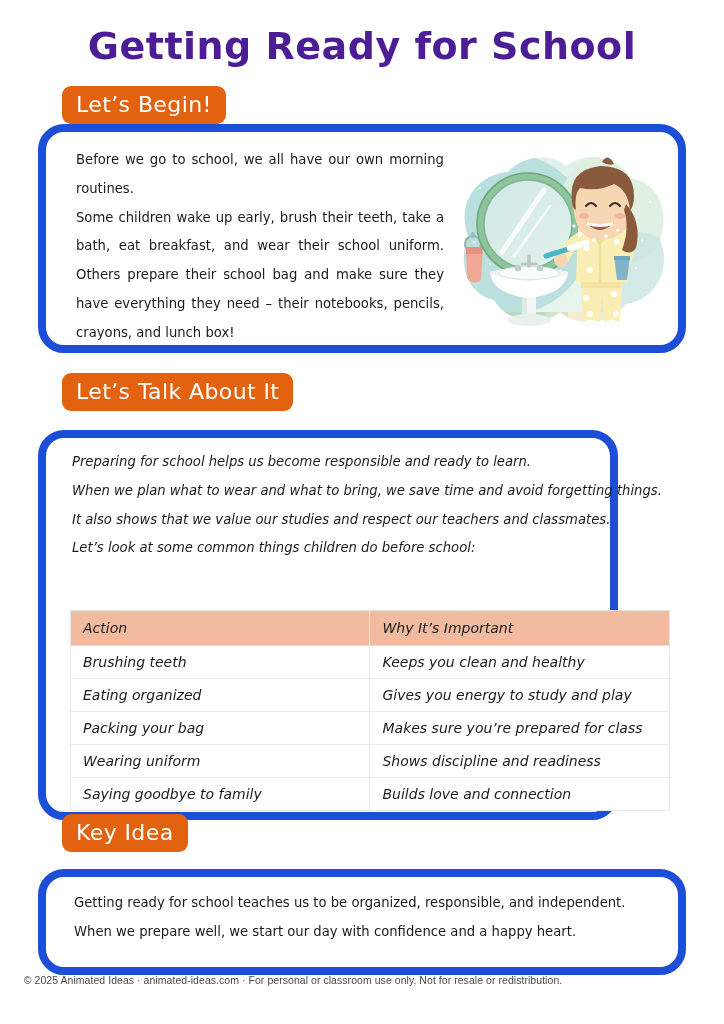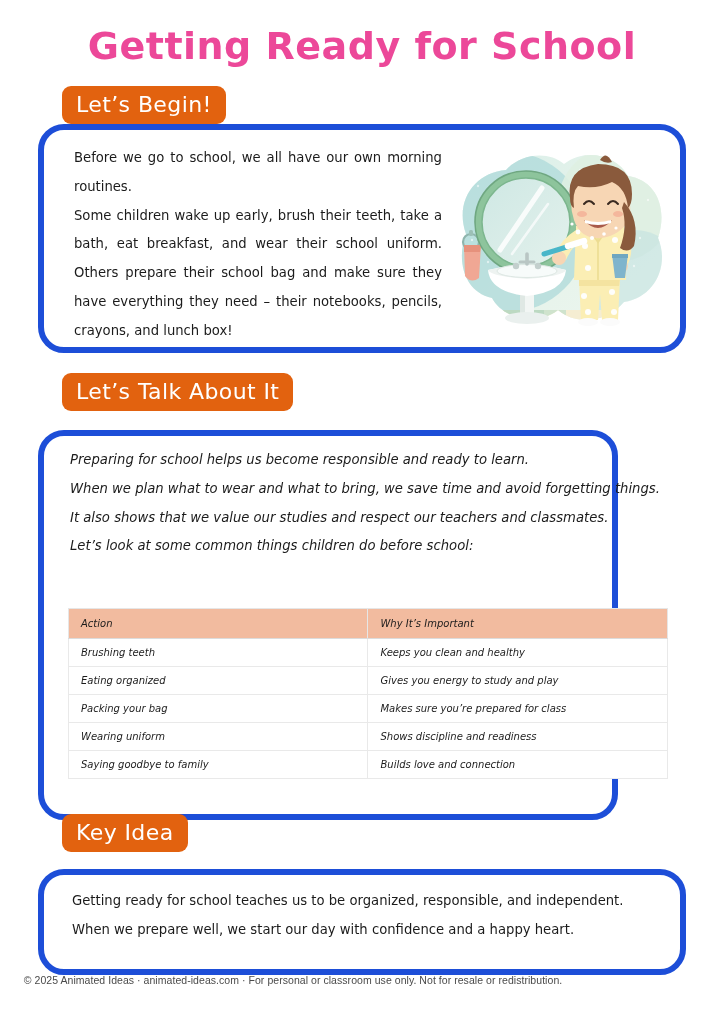--- a/index.html
+++ b/index.html
@@ -27,21 +27,21 @@
   .page-title {
     position: absolute;
     top: 24px;
     left: 0;
     width: 724px;
     text-align: center;
     font-family: "DejaVu Sans", sans-serif;
     font-size: 38px;
     font-weight: 800;
     letter-spacing: 0.5px;
-    color: #ec4899;
+    color: #4c1d95;
   }
 
   
   .badge {
     position: absolute;
     background: #e2620f;
     color: #ffffff;
     border-radius: 9px;
     font-family: "DejaVu Sans", sans-serif;
     font-size: 22px;
@@ -54,21 +54,21 @@
   }
 
   #badge-begin  { left: 62px; top: 86px; }
   #badge-talk   { left: 62px; top: 373px; }
   #badge-key    { left: 62px; top: 814px; }
 
   
   .card {
     position: absolute;
     background: #ffffff;
-    border: 6px solid #1d4ed8;
+    border: 8px solid #1d4ed8;
     border-radius: 26px;
     z-index: 2;
   }
 
   #card-begin { left: 38px; top: 124px; width: 648px; height: 229px; }
   #card-talk  { left: 38px; top: 430px; width: 580px; height: 390px; font-style: italic; }
   #card-key   { left: 38px; top: 851px; width: 648px; height: 106px; margin-top: 18px; }
 
   
   .body-text {
@@ -118,21 +118,21 @@
     position: absolute;
     left: 24px;
     top: 172px;
     width: 600px;
   }
 
   table.facts {
     width: 600px;
     border-collapse: collapse;
     font-family: "DejaVu Sans", sans-serif;
-    font-size: 10px;
+    font-size: 14px;
     color: #1b1b1b;
   }
 
   table.facts th {
     background: #f2bb9f;
     text-align: left;
     font-weight: 400;
     padding: 9px 10px 9px 12px;
     border: 1px solid #e6e6e6;
     border-bottom: 1px solid #dcdcdc;

